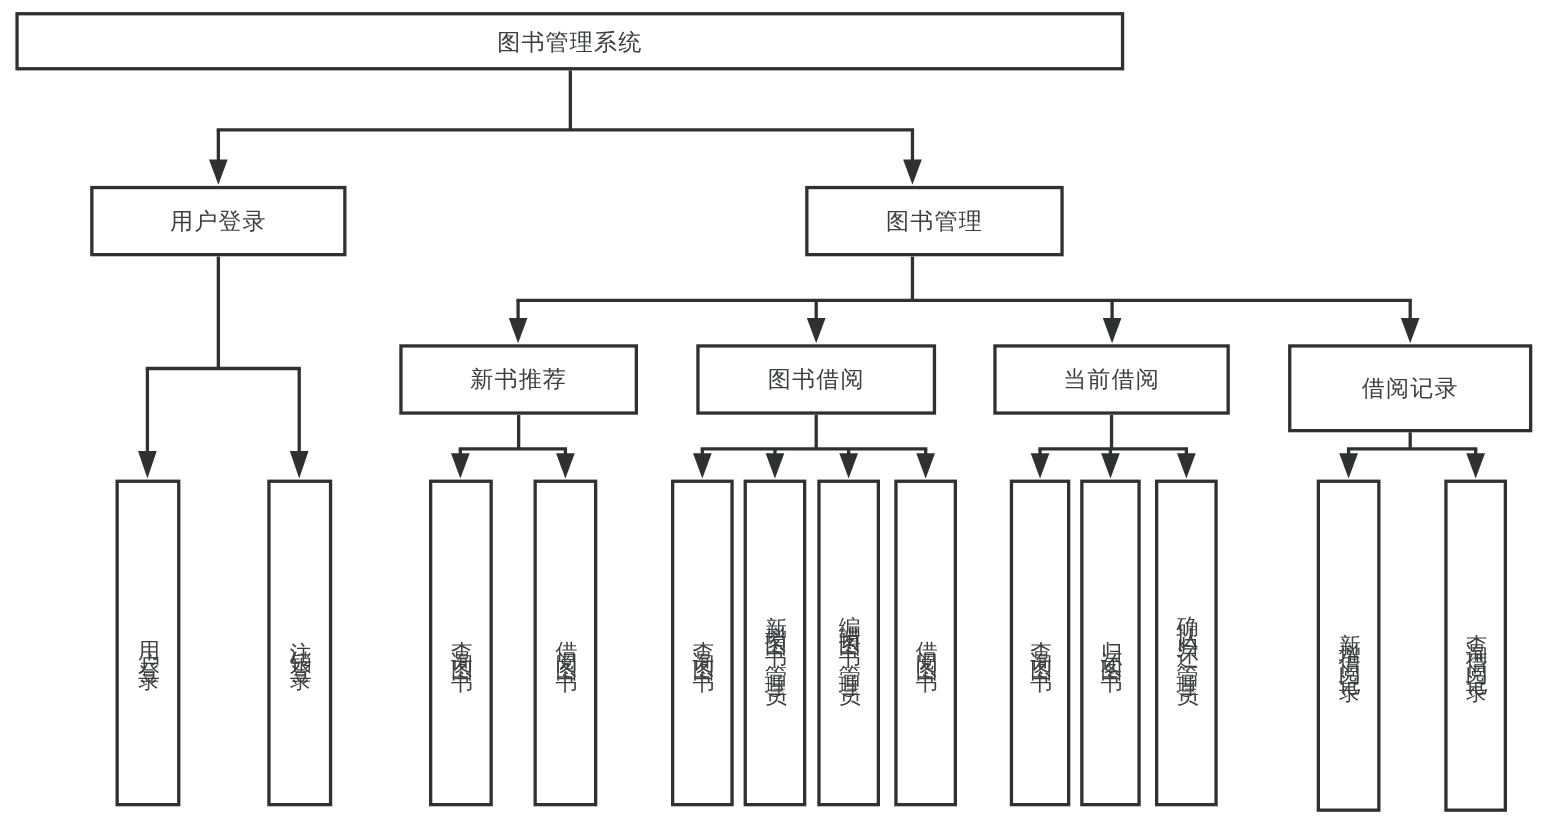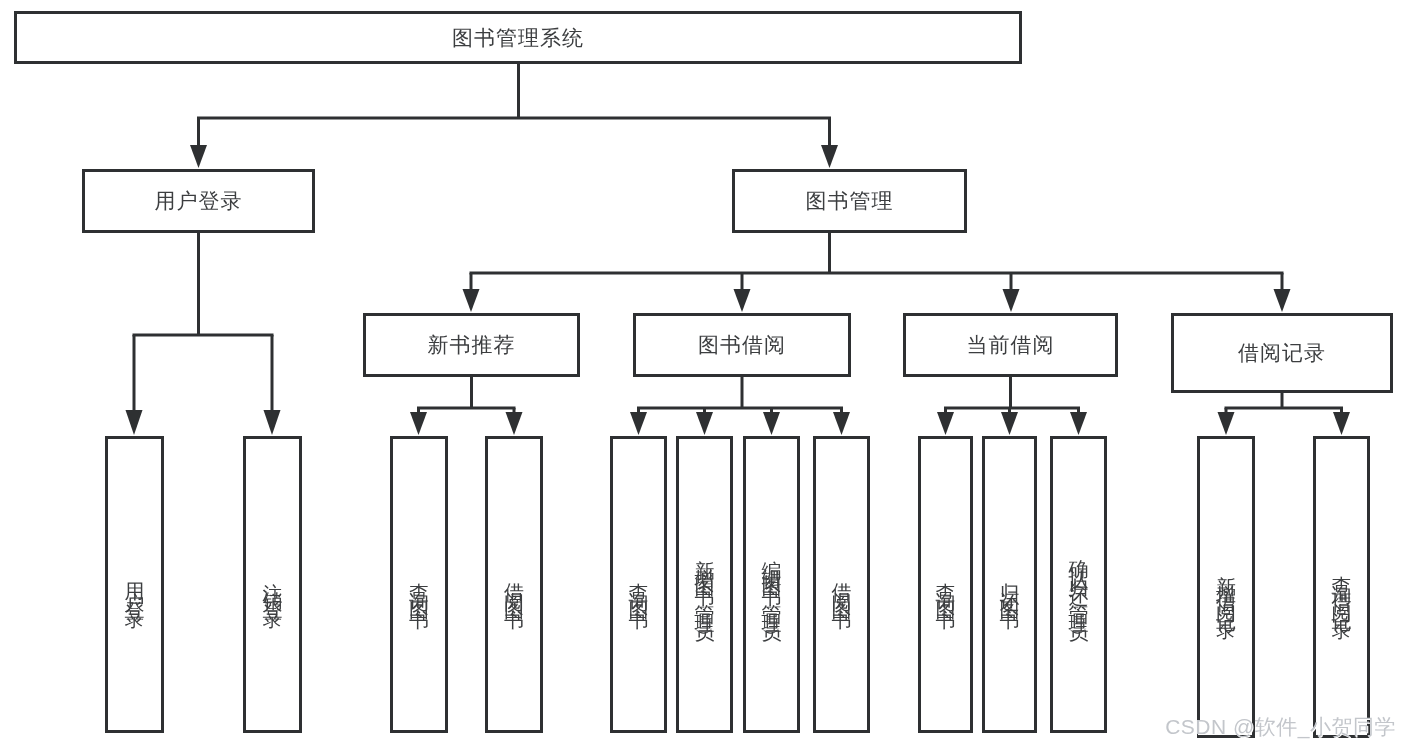--- a/index.html
+++ b/index.html
@@ -194,15 +194,14 @@
     <span>确认归还（管理员）</span>
   </div>
 
   <div class="box leaf" style="left:1197px;top:436px;width:58px;height:302px">
     <span>新增借阅记录</span>
   </div>
   <div class="box leaf" style="left:1313px;top:436px;width:57px;height:302px">
     <span>查询借阅记录</span>
   </div>
 
-  <div class="watermark">CSDN @软件_小贺同学</div>
 
 </div>
 
 </body></html>

